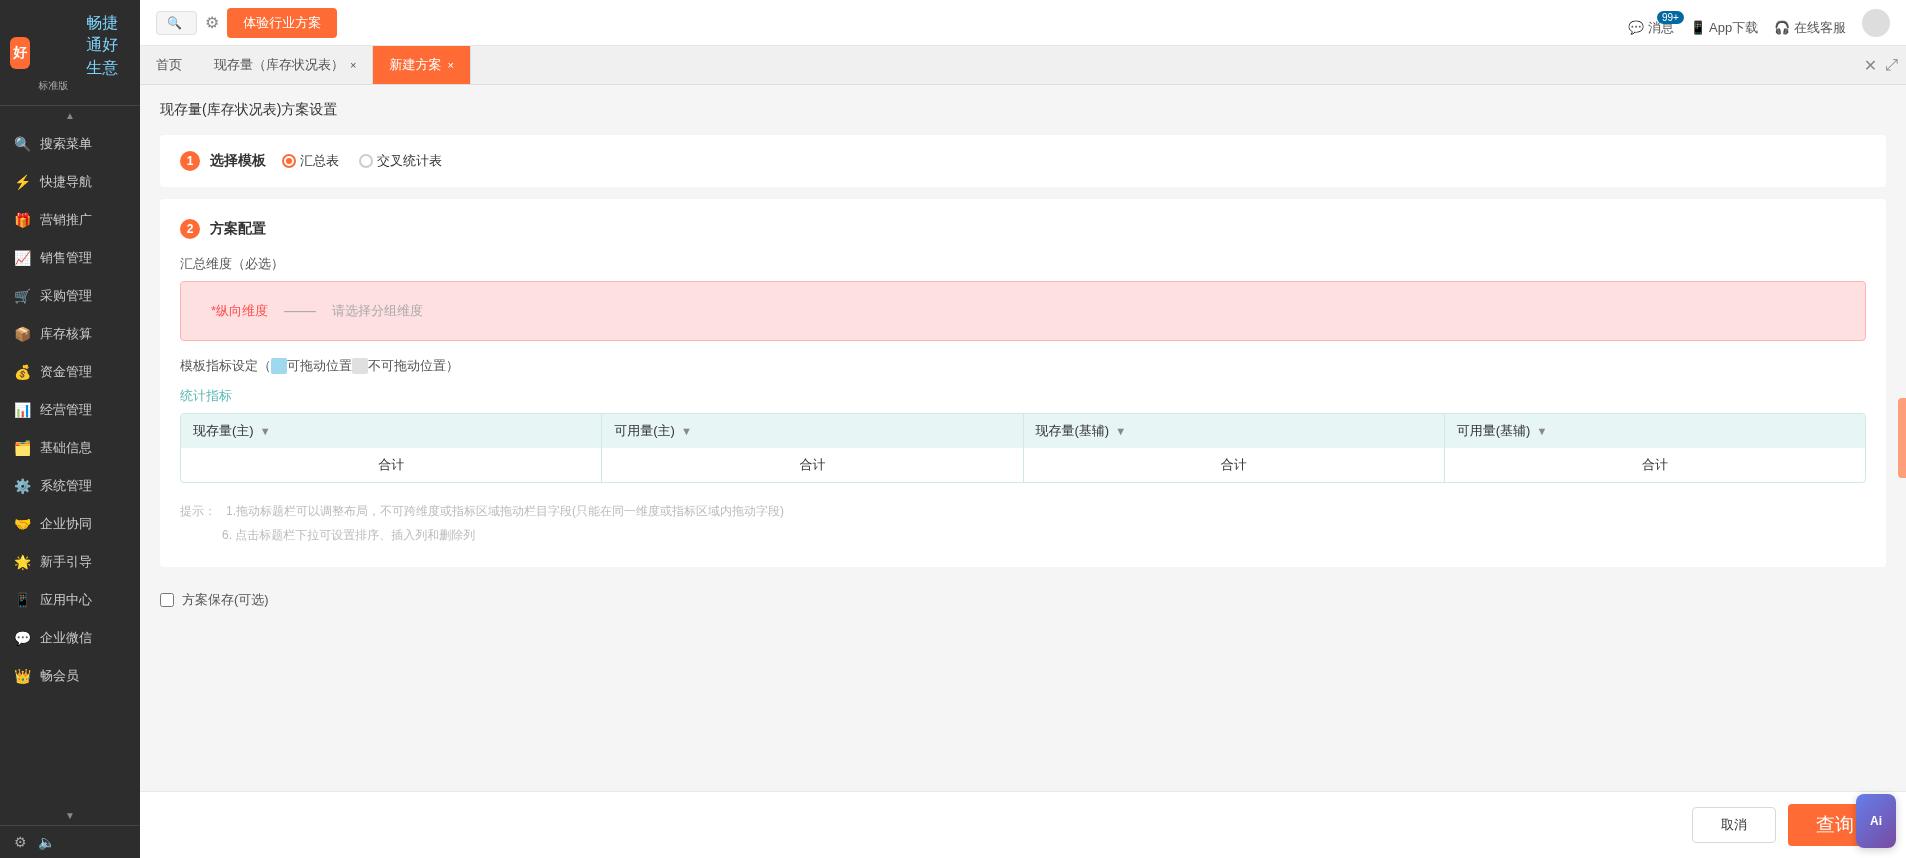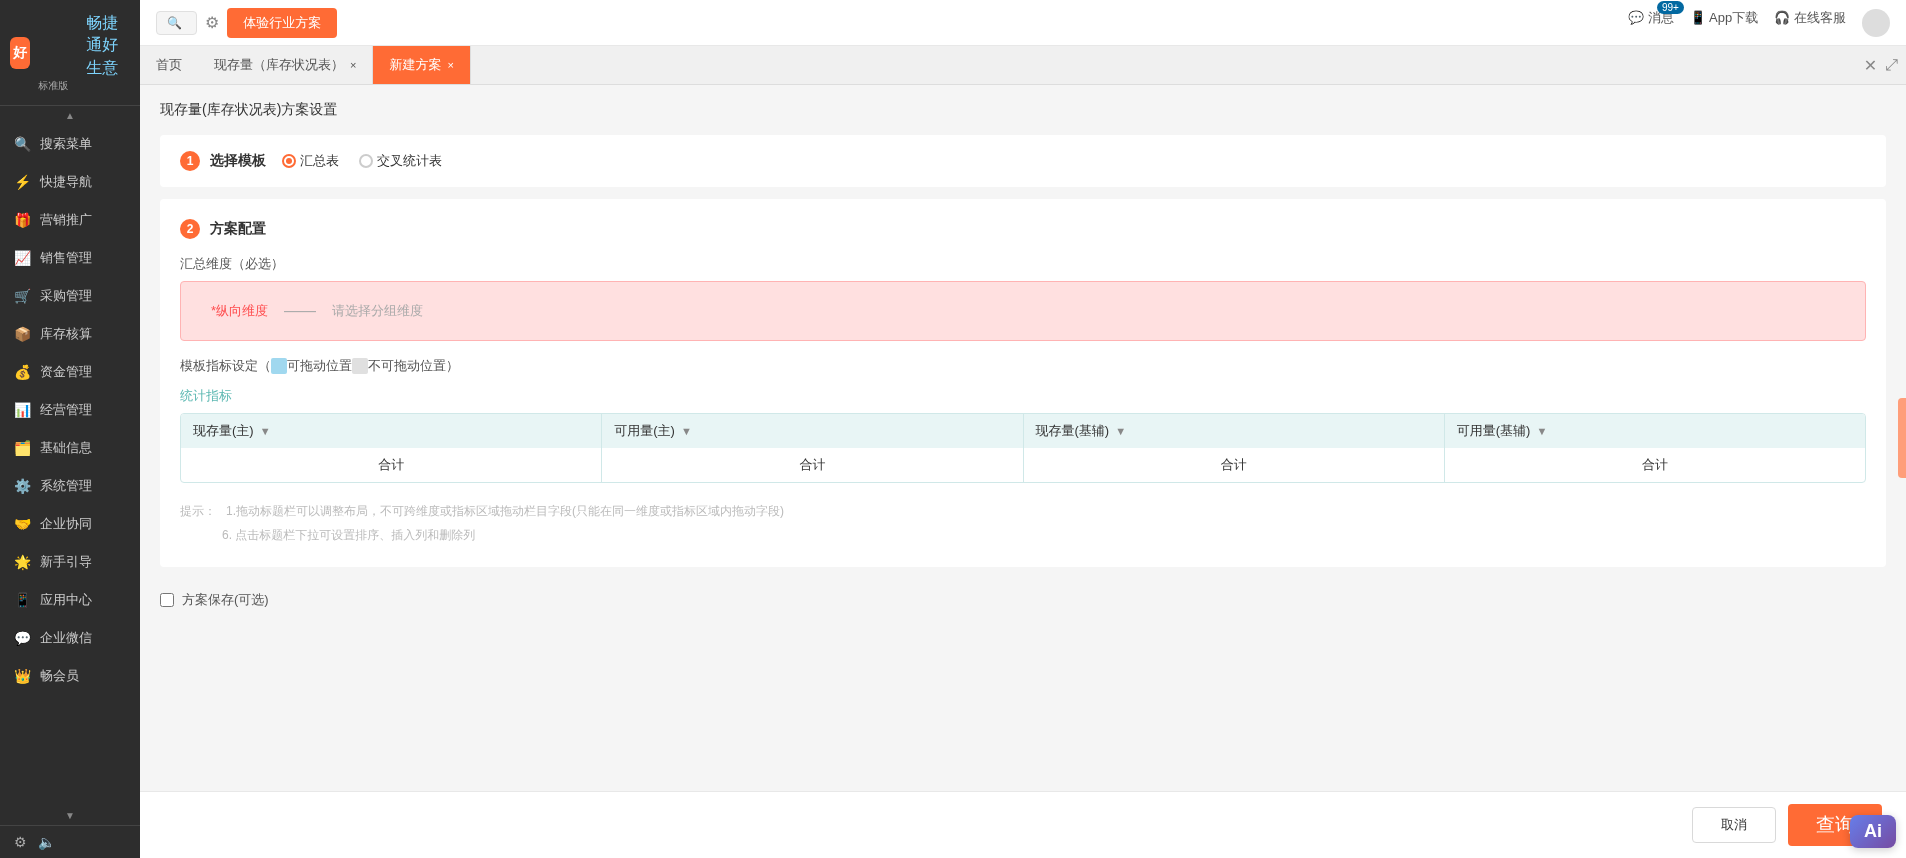--- a/index.html
+++ b/index.html
@@ -63,21 +63,21 @@
     .topbar-search {
       display: flex; align-items: center; gap: 4px;
       background: #f5f5f5; border: 1px solid #e0e0e0; border-radius: 4px;
       padding: 4px 10px; color: #999; font-size: 12px;
     }
     .topbar-gear { color: #888; font-size: 16px; cursor: pointer; }
     .topbar-btn {
       background: #ff6b35; color: white; border: none; border-radius: 4px;
       padding: 6px 16px; font-size: 13px; cursor: pointer;
     }
-    .topbar-right { display: flex; align-items: flex-start; gap: 16px; color: #555; font-size: 13px; }
+    .topbar-right { display: flex; align-items: flex-end; gap: 16px; color: #555; font-size: 13px; }
     .topbar-badge {
       position: relative; cursor: pointer;
     }
     .badge-count {
       background: #0369a1; color: white; border-radius: 10px;
       font-size: 10px; padding: 1px 5px; position: absolute; top: -8px; right: -10px;
     }
     .topbar-avatar { width: 28px; height: 28px; border-radius: 50%; background: #ddd; }
 
     
@@ -204,22 +204,22 @@
     
     .right-scroll-indicator {
       position: absolute; right: 0; top: 50%; transform: translateY(-50%);
       width: 8px; background: #ff9e7a; border-radius: 4px 0 0 4px; height: 80px;
     }
 
     
     .ai-badge {
       position: fixed; bottom: 10px; right: 10px;
       background: linear-gradient(135deg, #667eea 0%, #764ba2 100%);
-      color: white; border-radius: 8px; padding: 6px 14px;
-      font-size: 18px; font-weight: bold; cursor: pointer;
+      color: white; border-radius: 8px; padding: 20px 14px;
+      font-size: 12px; font-weight: bold; cursor: pointer;
       box-shadow: 0 2px 8px rgba(0,0,0,0.2);
     }
   </style>
 </head>
 <body>
 
 <div class="sidebar">
   <div class="sidebar-logo">
     <div class="sidebar-logo-icon">好</div>
     <div>

